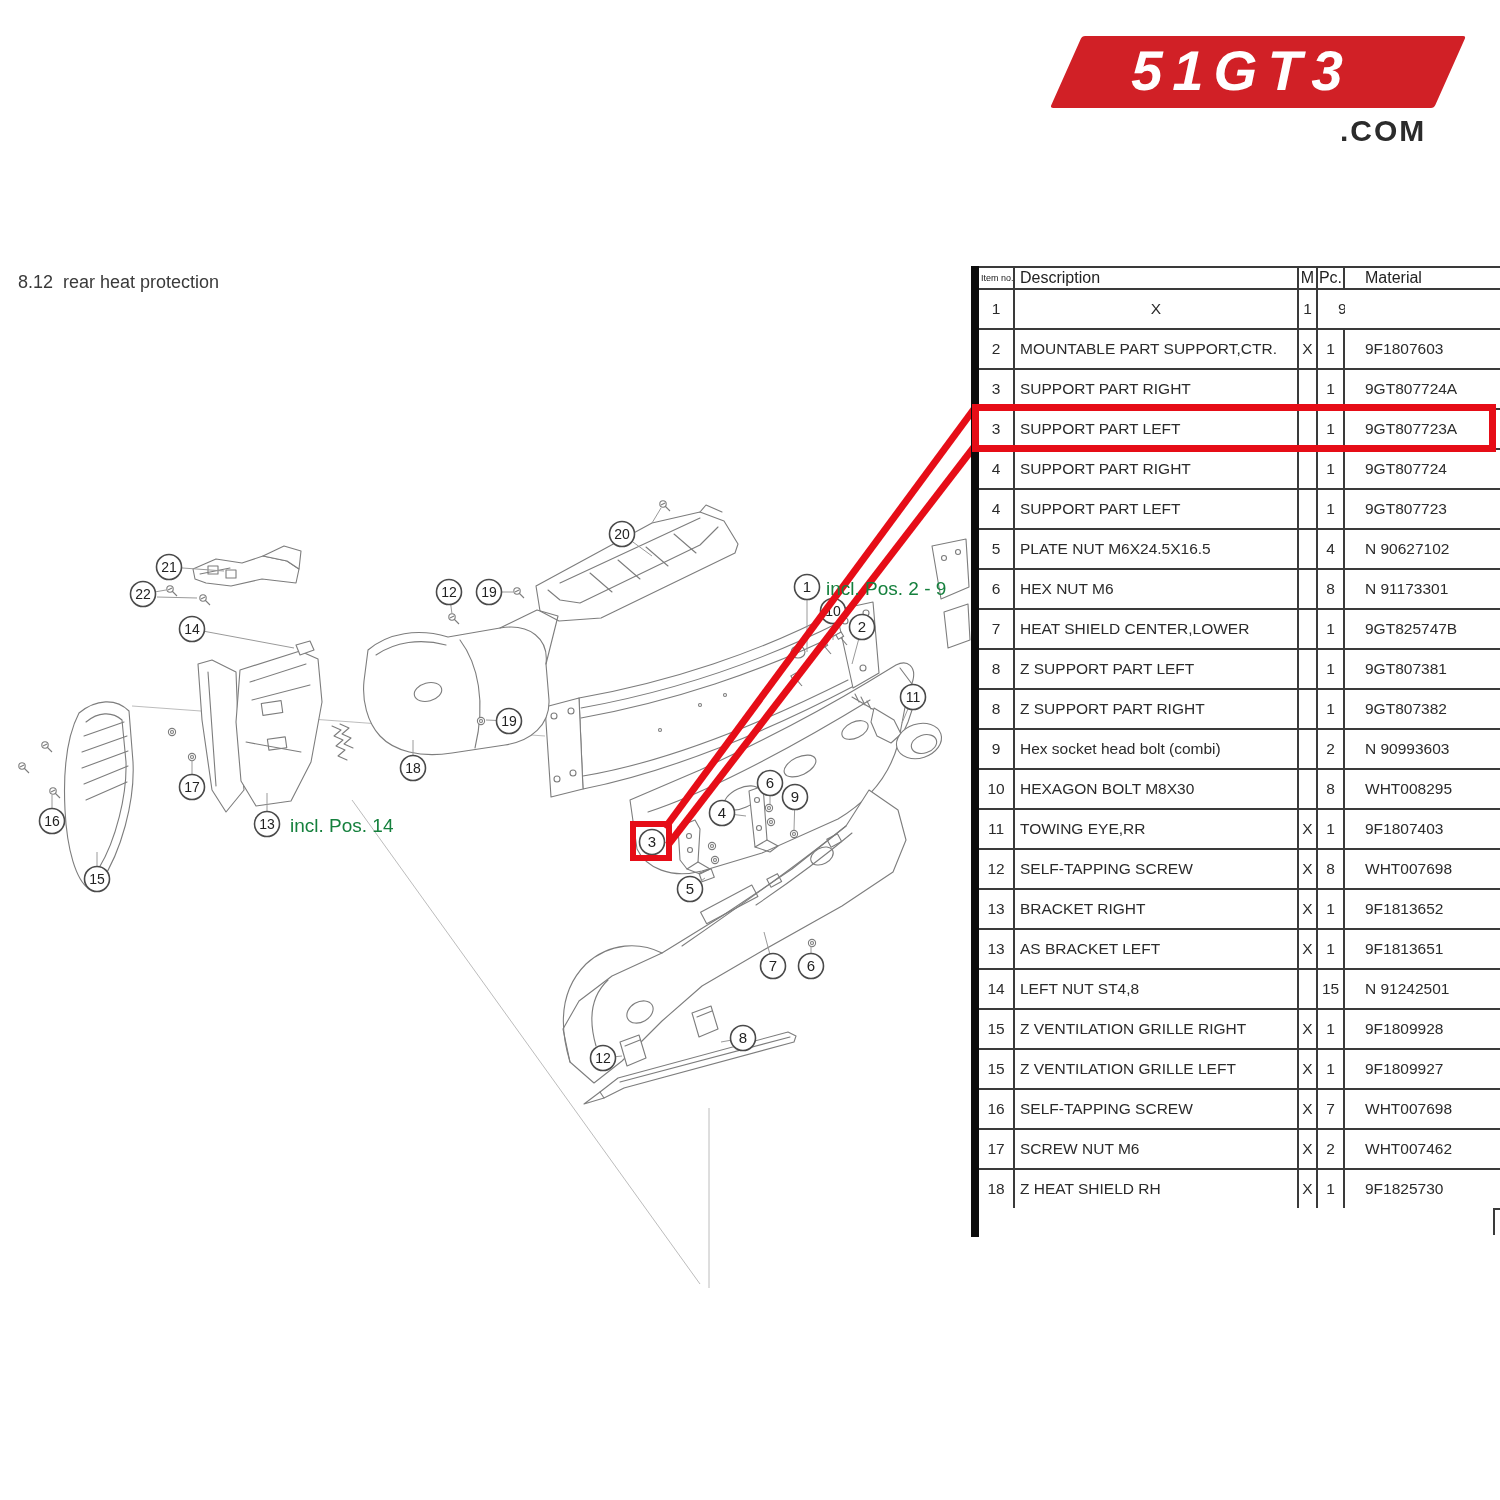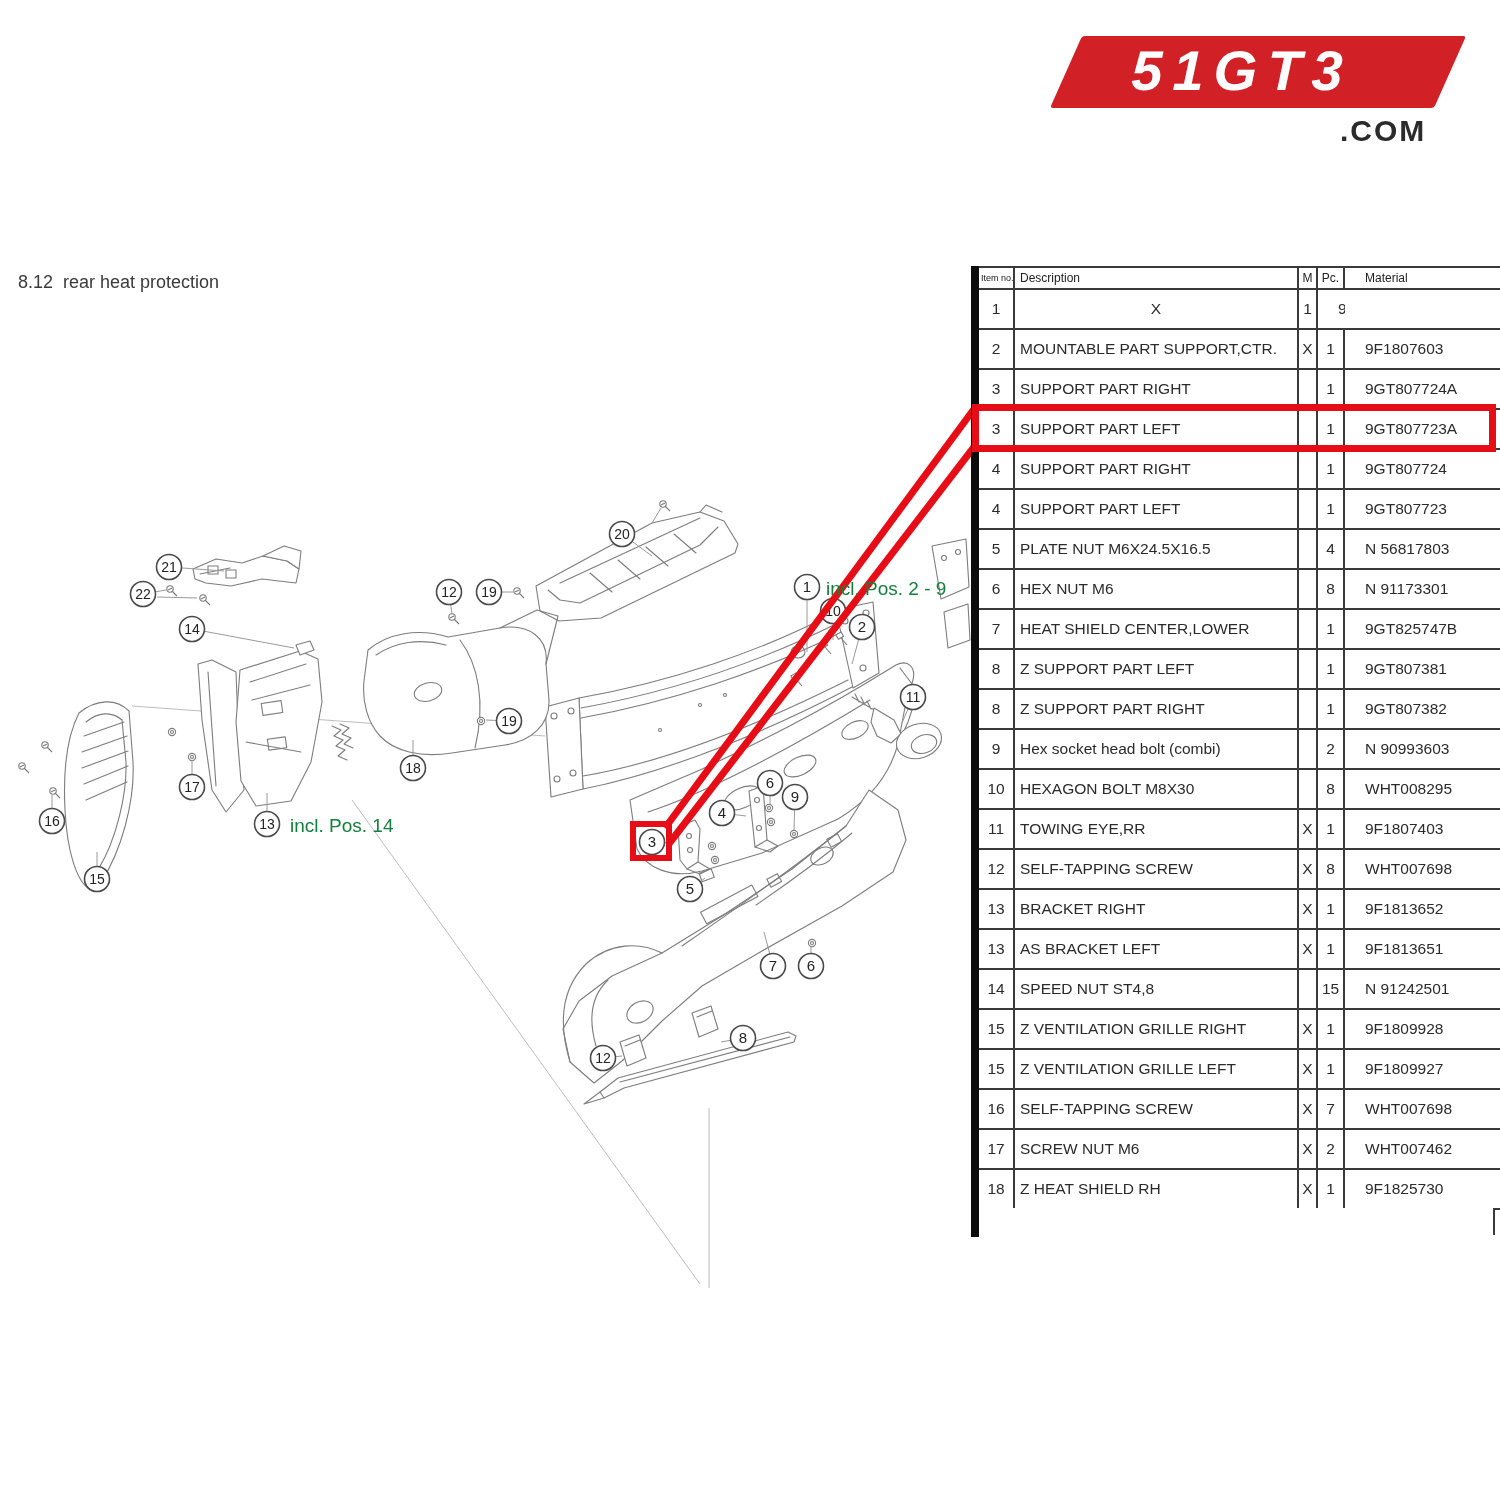--- a/index.html
+++ b/index.html
@@ -31,21 +31,21 @@
   .trow{display:grid;grid-template-columns:36px 284px 19px 27px auto;height:40px;
         border-bottom:2px solid #3a3a3a;box-sizing:border-box;background:#fff;}
   .trow.hdr{height:22px;}
   .tcell{border-right:2px solid #3a3a3a;display:flex;align-items:center;
          font-size:15.5px;color:#2b2b2b;box-sizing:border-box;overflow:hidden;white-space:nowrap;}
   .tcell:last-child{border-right:none;}
   .c-item{justify-content:center;}
   .c-desc{padding-left:5px;}
   .c-m,.c-pc{justify-content:center;}
   .c-mat{padding-left:20px;}
-  .hdr .tcell{font-size:12px;color:#222;}
+  .hdr .tcell{font-size:16px;color:#222;}
   .hdr .c-item{font-size:9px;justify-content:flex-start;padding-left:2px;}
   .hdr .c-desc,.hdr .c-mat{justify-content:flex-start;}
   .tbl-tail{position:absolute;left:979px;top:1208px;width:514px;height:27px;
             border-right:2px solid #3a3a3a;background:#fff;}
 
   
   .hl-row-box{position:absolute;left:972px;top:404px;width:524px;height:48px;
               border:7px solid #e60d17;box-sizing:border-box;z-index:5;}
 </style>
 </head>
@@ -391,21 +391,21 @@
         <div class="tcell c-desc">SUPPORT PART LEFT</div>
         <div class="tcell c-m"></div>
         <div class="tcell c-pc">1</div>
         <div class="tcell c-mat">9GT807723</div>
       </div>
       <div class="trow">
         <div class="tcell c-item">5</div>
         <div class="tcell c-desc">PLATE NUT M6X24.5X16.5</div>
         <div class="tcell c-m"></div>
         <div class="tcell c-pc">4</div>
-        <div class="tcell c-mat">N 56817803</div>
+        <div class="tcell c-mat">N 90627102</div>
       </div>
       <div class="trow">
         <div class="tcell c-item">6</div>
         <div class="tcell c-desc">HEX NUT M6</div>
         <div class="tcell c-m"></div>
         <div class="tcell c-pc">8</div>
         <div class="tcell c-mat">N 91173301</div>
       </div>
       <div class="trow">
         <div class="tcell c-item">7</div>
@@ -465,21 +465,21 @@
       </div>
       <div class="trow">
         <div class="tcell c-item">13</div>
         <div class="tcell c-desc">AS BRACKET LEFT</div>
         <div class="tcell c-m">X</div>
         <div class="tcell c-pc">1</div>
         <div class="tcell c-mat">9F1813651</div>
       </div>
       <div class="trow">
         <div class="tcell c-item">14</div>
-        <div class="tcell c-desc">SPEED NUT ST4,8</div>
+        <div class="tcell c-desc">LEFT NUT ST4,8</div>
         <div class="tcell c-m"></div>
         <div class="tcell c-pc">15</div>
         <div class="tcell c-mat">N 91242501</div>
       </div>
       <div class="trow">
         <div class="tcell c-item">15</div>
         <div class="tcell c-desc">Z VENTILATION GRILLE RIGHT</div>
         <div class="tcell c-m">X</div>
         <div class="tcell c-pc">1</div>
         <div class="tcell c-mat">9F1809928</div>

